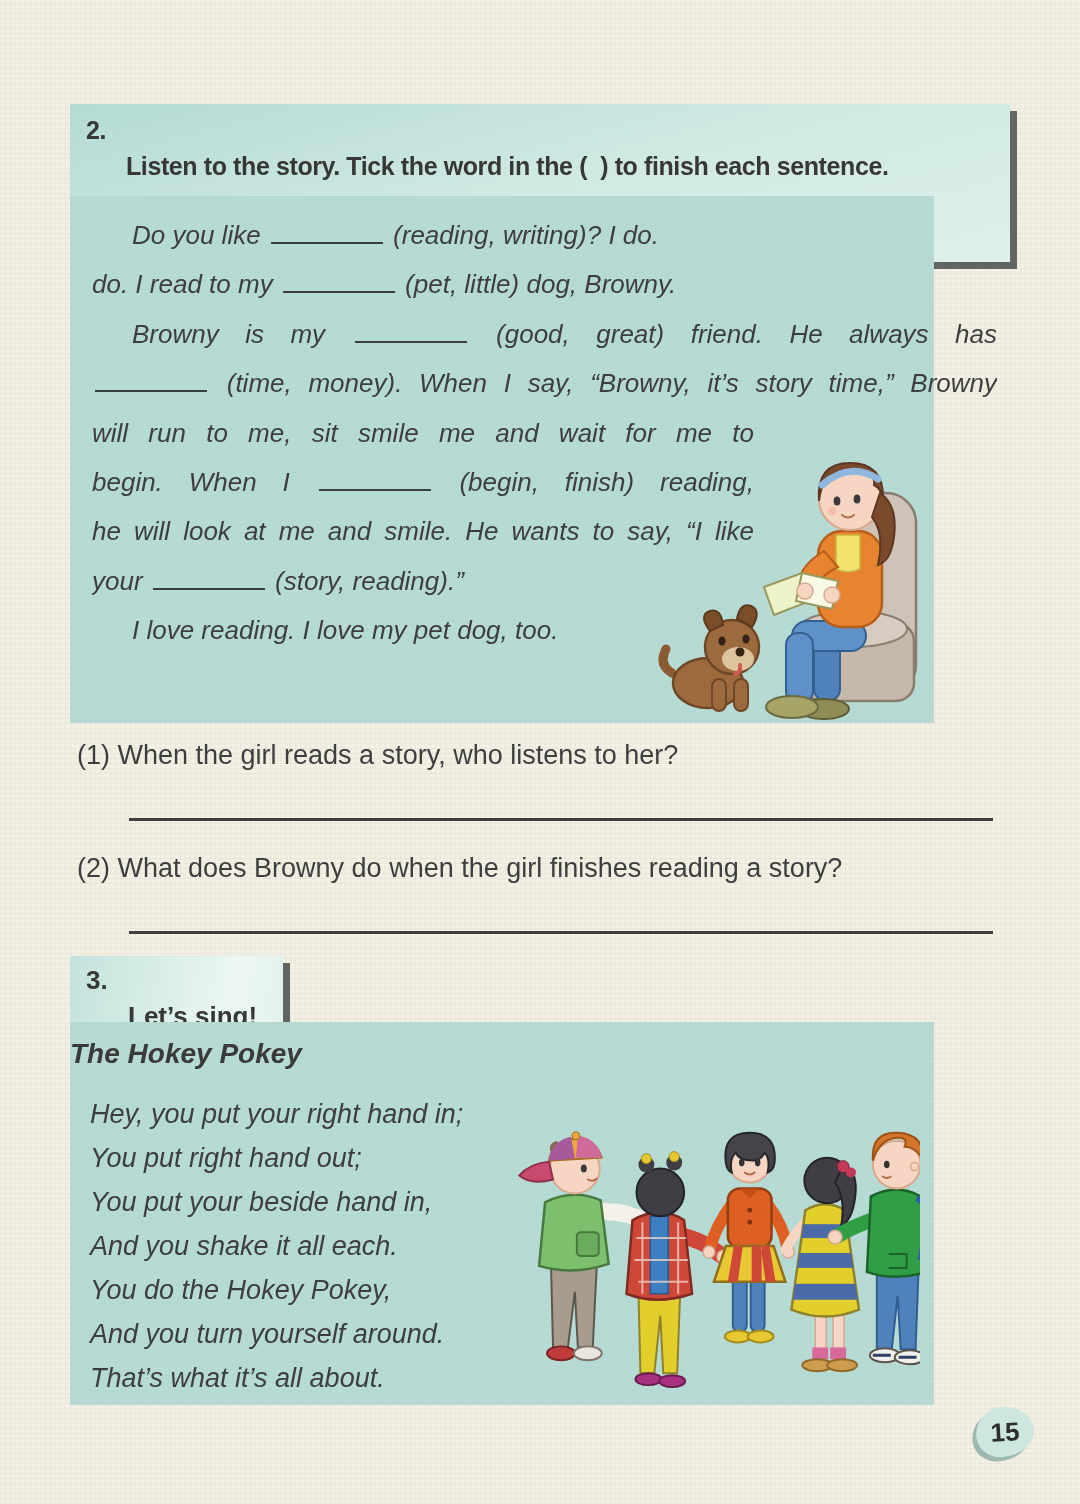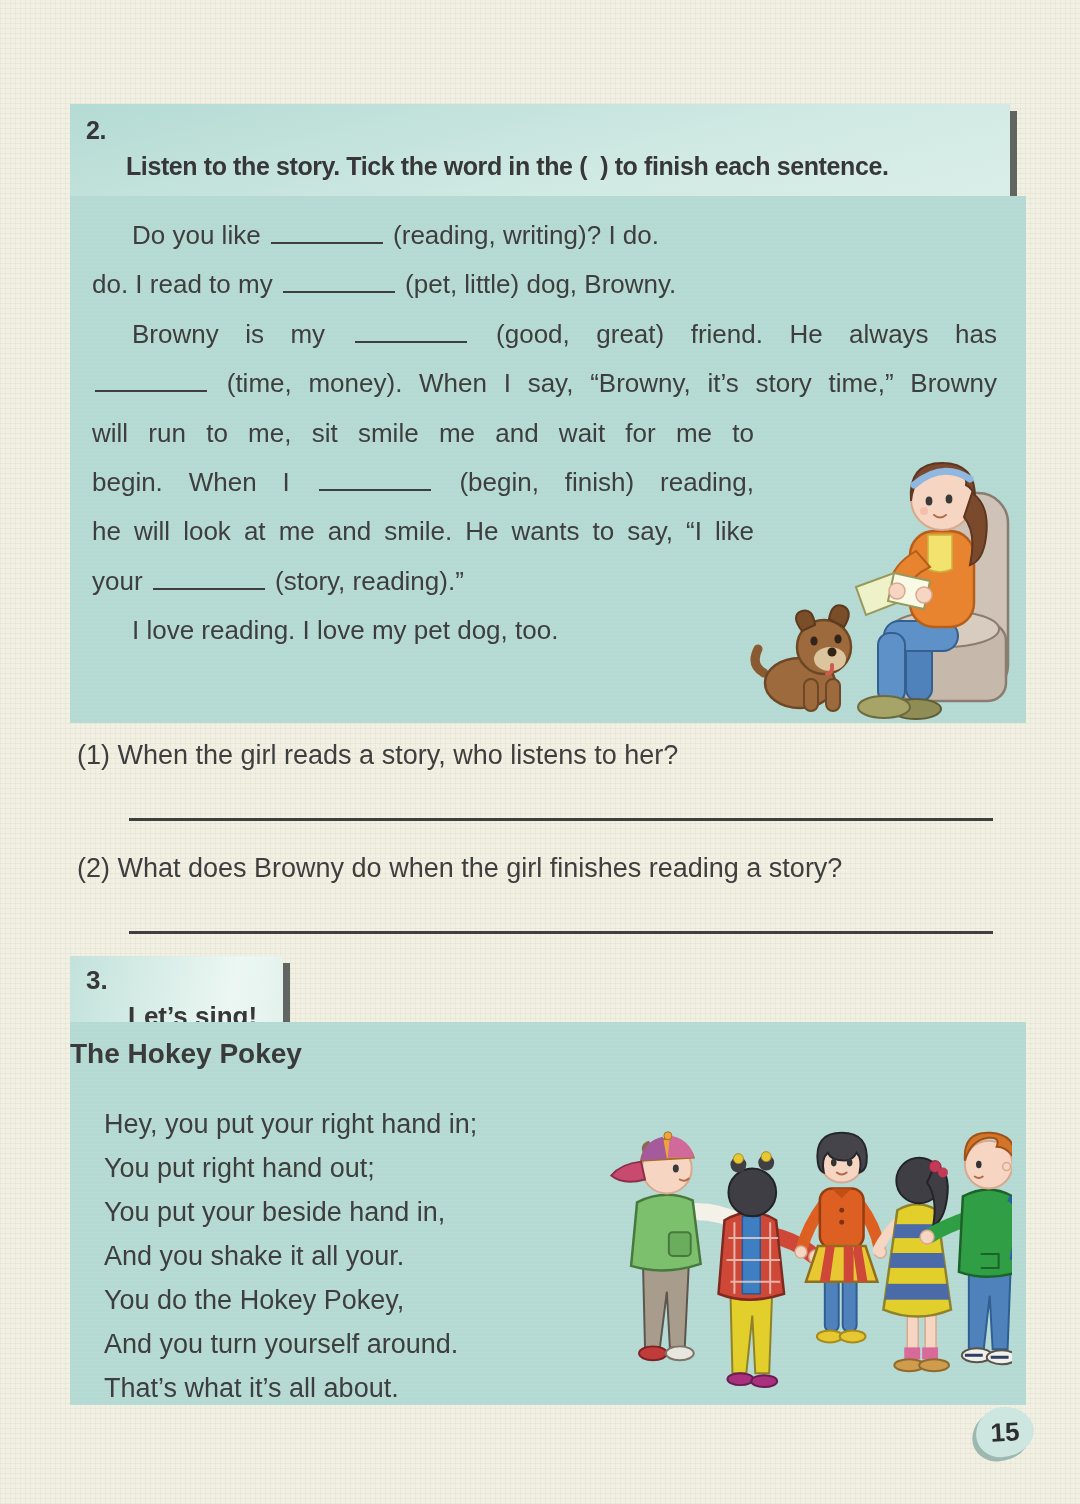--- a/index.html
+++ b/index.html
@@ -6,22 +6,23 @@
   html,body { width:1080px; }
   body { font-family:"Liberation Sans","DejaVu Sans",sans-serif; }
   .page {
     position:relative; width:1080px; height:1504px; overflow:hidden;
     background-color:#f2f0e3;
     background-image:
       repeating-linear-gradient(0deg, rgba(150,158,140,0.10) 0 1px, transparent 1px 5px),
       repeating-linear-gradient(90deg, rgba(150,158,140,0.08) 0 1px, transparent 1px 5px);
   }
   .panel {
-    position:absolute; left:70px; width:956px; background-color:#b5d9d3;
+    position:absolute; left:70px; width:864px; background-color:#b5d9d3;
     background-image:repeating-linear-gradient(0deg, rgba(255,255,255,0.06) 0 1px, transparent 1px 4px);
+    font-style:italic;
   }
   .sec-header {
     position:absolute; left:70px; color:#373737; font-weight:bold;
     box-shadow:7px 7px 0 rgba(73,78,76,0.85);
   }
   #header2 {
     top:104px; width:940px; padding:11px 14px 13px 16px;
     background:linear-gradient(165deg,#b4dbd4 0%, #d2eae4 55%, #def0ea 100%);
     font-size:25px; line-height:31px; letter-spacing:-0.4px;
   }
@@ -52,21 +53,21 @@
     font-size:27px; color:#3e3e3e; }
   .question { line-height:34px; }
   .answer-line {
     border-top:3px solid #3f3f3f; width:864px;
     margin:46px 0 30px 52px; height:0;
   }
 
   #song-panel { top:1022px; height:383px; }
   .song-title { text-align:left; font-weight:bold; font-size:28px;
     color:#3a3a3a; padding-top:16px; }
-  #lyrics { position:absolute; left:34px; top:70px; font-size:27px; color:#3e3e3e;margin-top:10px; }
+  #lyrics { position:absolute; left:20px; top:70px; font-size:27px; color:#3e3e3e; }
   .lyric-line { line-height:44px; }
   #children-art { position:absolute; right:14px; bottom:2px; width:430px; height:298px; }
 
   #page-num {
     position:absolute; left:976px; top:1407px; width:58px; height:50px;
     background:#cde6e0; border-radius:48% 52% 58% 42% / 55% 48% 52% 45%;
     box-shadow:-4px 4px 0 #9db8b1;
     display:flex; align-items:center; justify-content:center;
     font-weight:bold; font-size:26px; color:#2e2e2e; transform:rotate(-3deg);
   }
@@ -161,21 +162,21 @@
       <span class="htext hline">Let’s sing!</span>
     </div>
   </div>
 
   <div class="panel" id="song-panel">
     <div class="song-title">The Hokey Pokey</div>
     <div id="lyrics">
         <div class="lyric-line">Hey, you put your right hand in;</div>
         <div class="lyric-line">You put right hand out;</div>
         <div class="lyric-line">You put your beside hand in,</div>
-        <div class="lyric-line">And you shake it all your.</div>
+        <div class="lyric-line">And you shake it all each.</div>
         <div class="lyric-line">You do the Hokey Pokey,</div>
         <div class="lyric-line">And you turn yourself around.</div>
         <div class="lyric-line">That’s what it’s all about.</div>
       </div>
 
     <svg id="children-art" viewBox="0 0 430 300">
       <g>
         <path d="M60,162 h46 l-4,82 h-15 l-3,-56 -7,56 h-15 z" fill="#a89d8c" stroke="#5c564e" stroke-width="2"></path>
         <ellipse cx="70" cy="250" rx="14" ry="7" fill="#c23b3b" stroke="#7c2424" stroke-width="2"></ellipse>
         <ellipse cx="97" cy="250" rx="14" ry="7" fill="#e9e6df" stroke="#7c7468" stroke-width="2"></ellipse>

